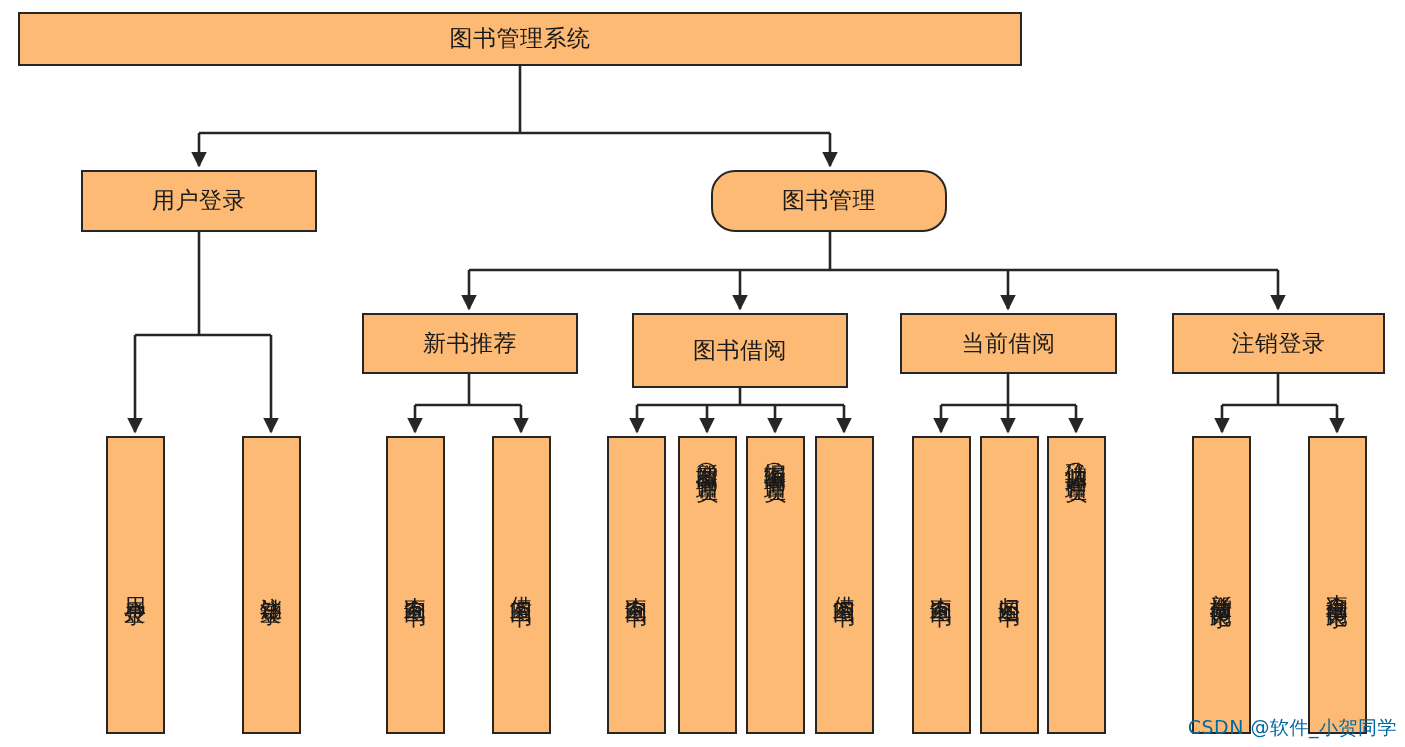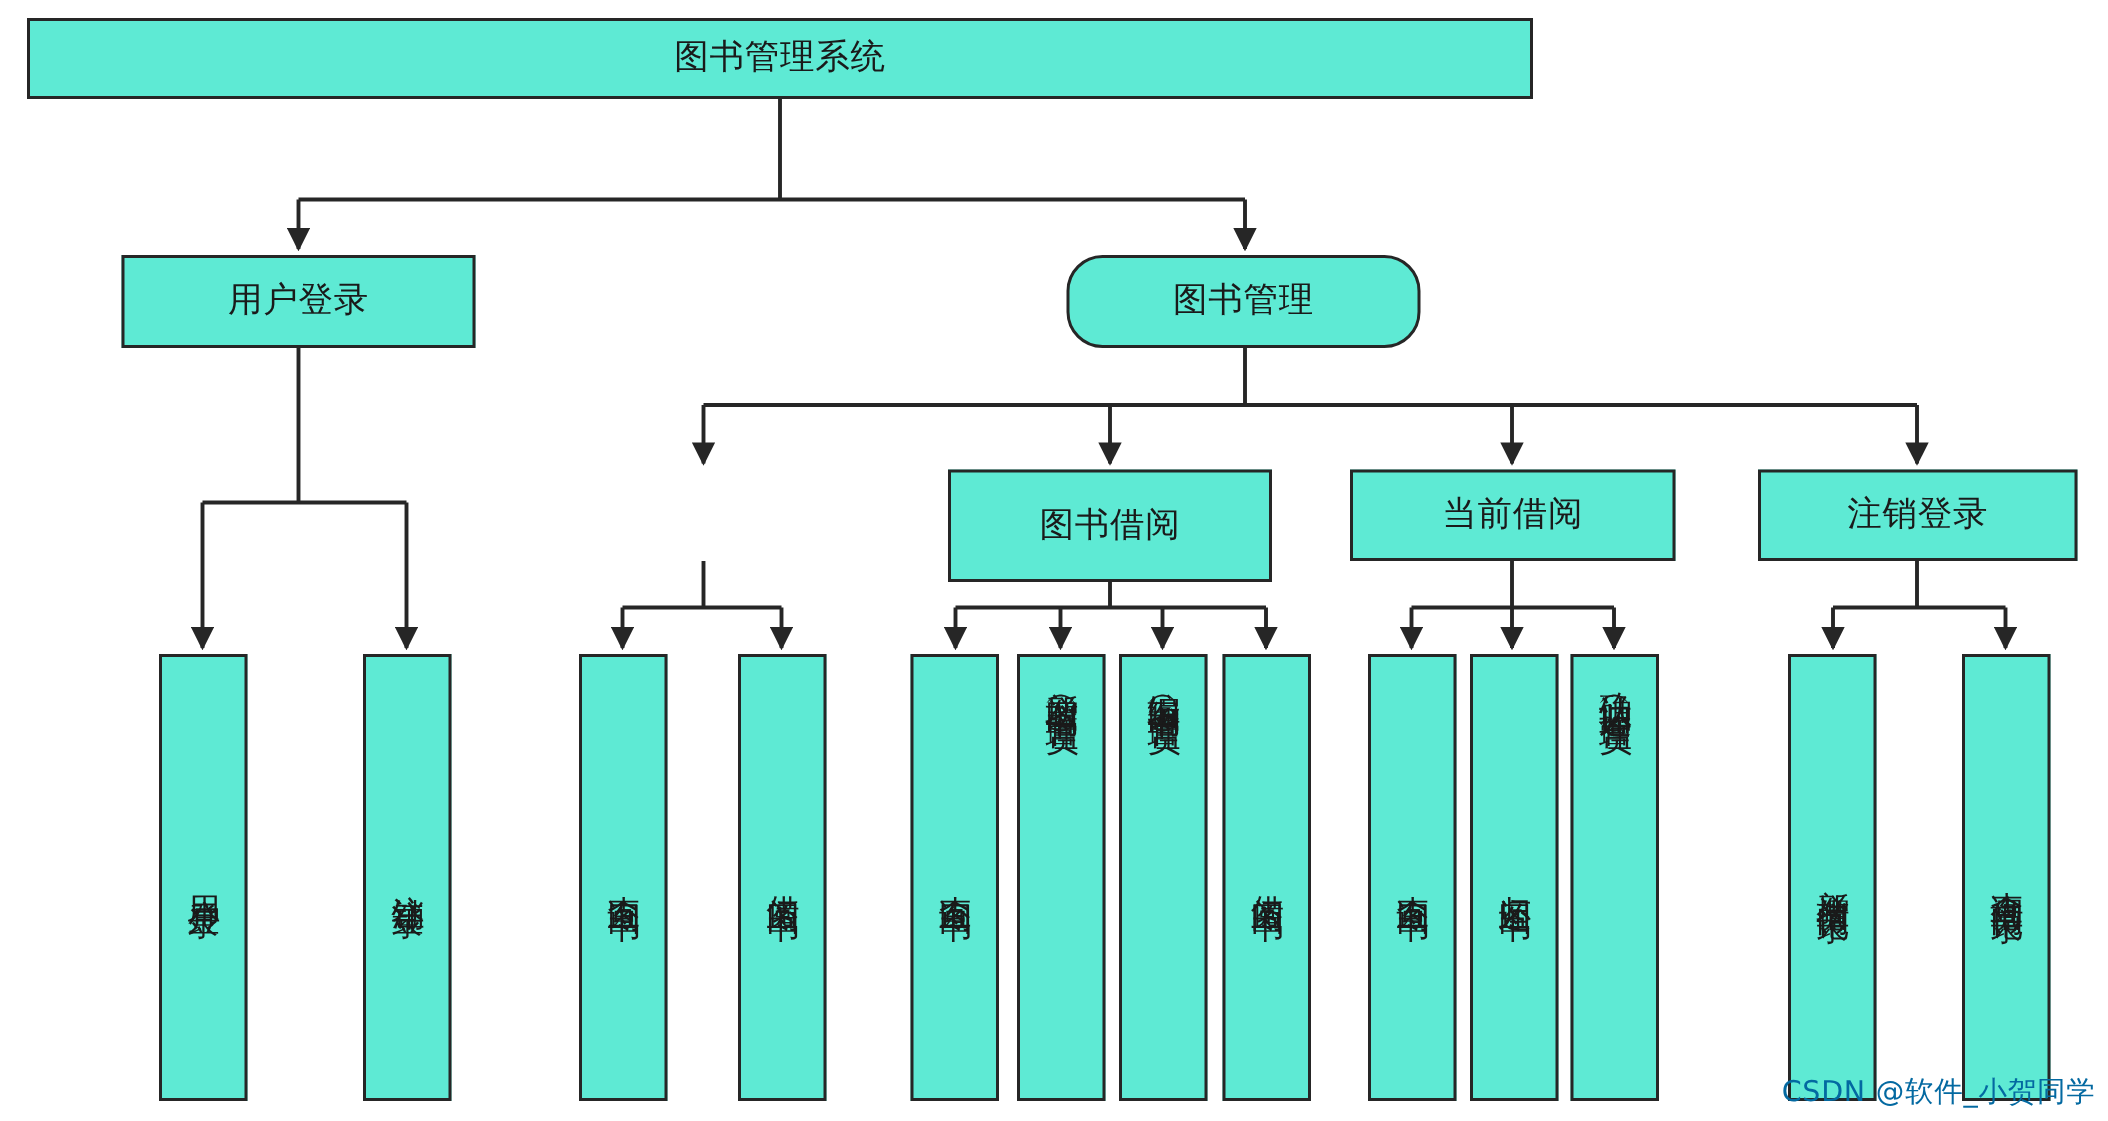--- a/index.html
+++ b/index.html
@@ -14,21 +14,21 @@
     position: relative;
     width: 1405px;
     height: 747px;
     background: #ffffff;
     overflow: hidden;
   }
   .node {
     position: absolute;
     box-sizing: border-box;
     border: 2.5px solid #262626;
-    background: #5eead4;
+    background: #fdba74;
     display: flex;
     align-items: center;
     justify-content: center;
     color: #1a1a1a;
   }
   .node-label {
     display: block;
     text-align: center;
     line-height: 1.18;
     white-space: nowrap;
@@ -139,20 +139,23 @@
   </div>
 
   <div class="node h" style="left:81px; top:170px; width:236px; height:62px;">
     <span class="node-label">用户登录</span>
   </div>
 
   <div class="node h" style="left:711px; top:170px; width:236px; height:62px;border-radius:24px;">
     <span class="node-label">图书管理</span>
   </div>
 
+  <div class="node h" style="left:362px; top:313px; width:216px; height:61px;">
+    <span class="node-label">新书推荐</span>
+  </div>
 
   <div class="node h" style="left:632px; top:313px; width:216px; height:75px;">
     <span class="node-label">图书借阅</span>
   </div>
 
   <div class="node h" style="left:900px; top:313px; width:217px; height:61px;">
     <span class="node-label">当前借阅</span>
   </div>
 
   <div class="node h" style="left:1172px; top:313px; width:213px; height:61px;">

